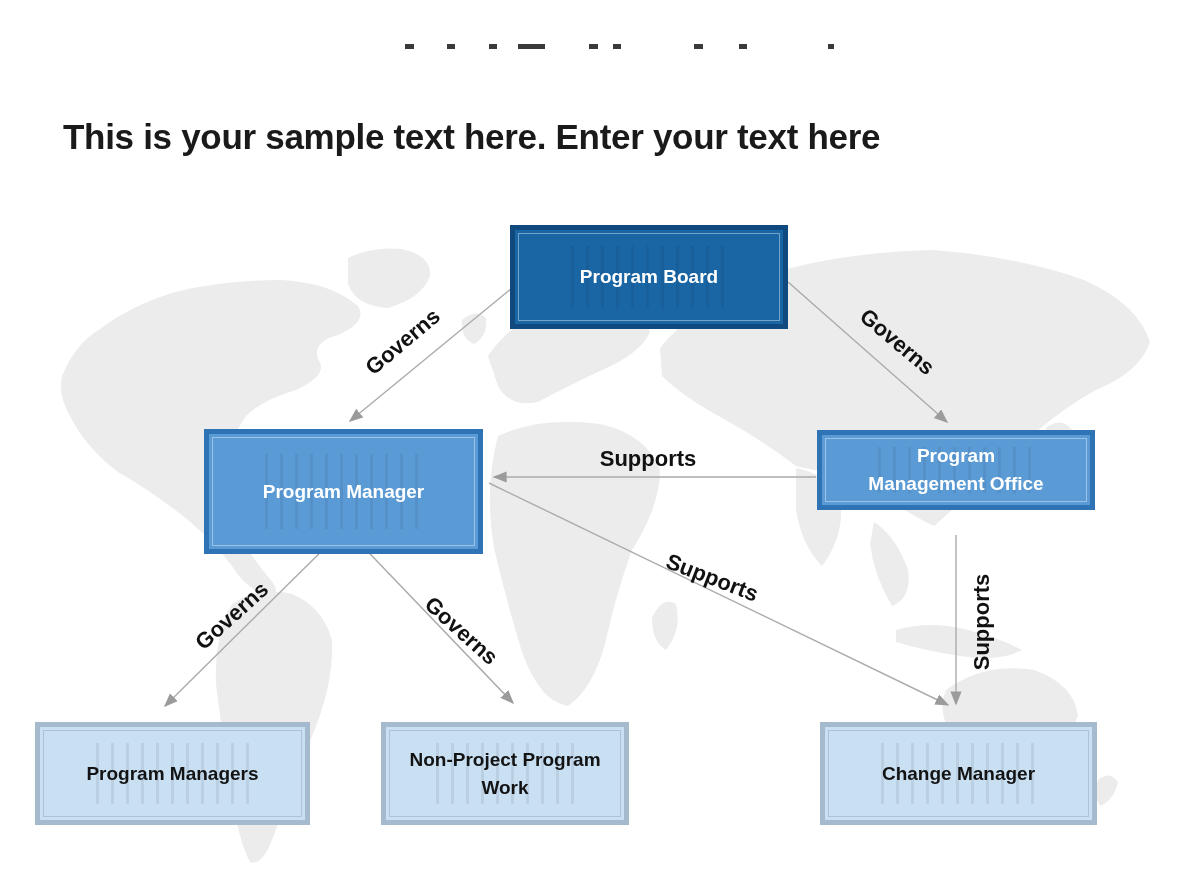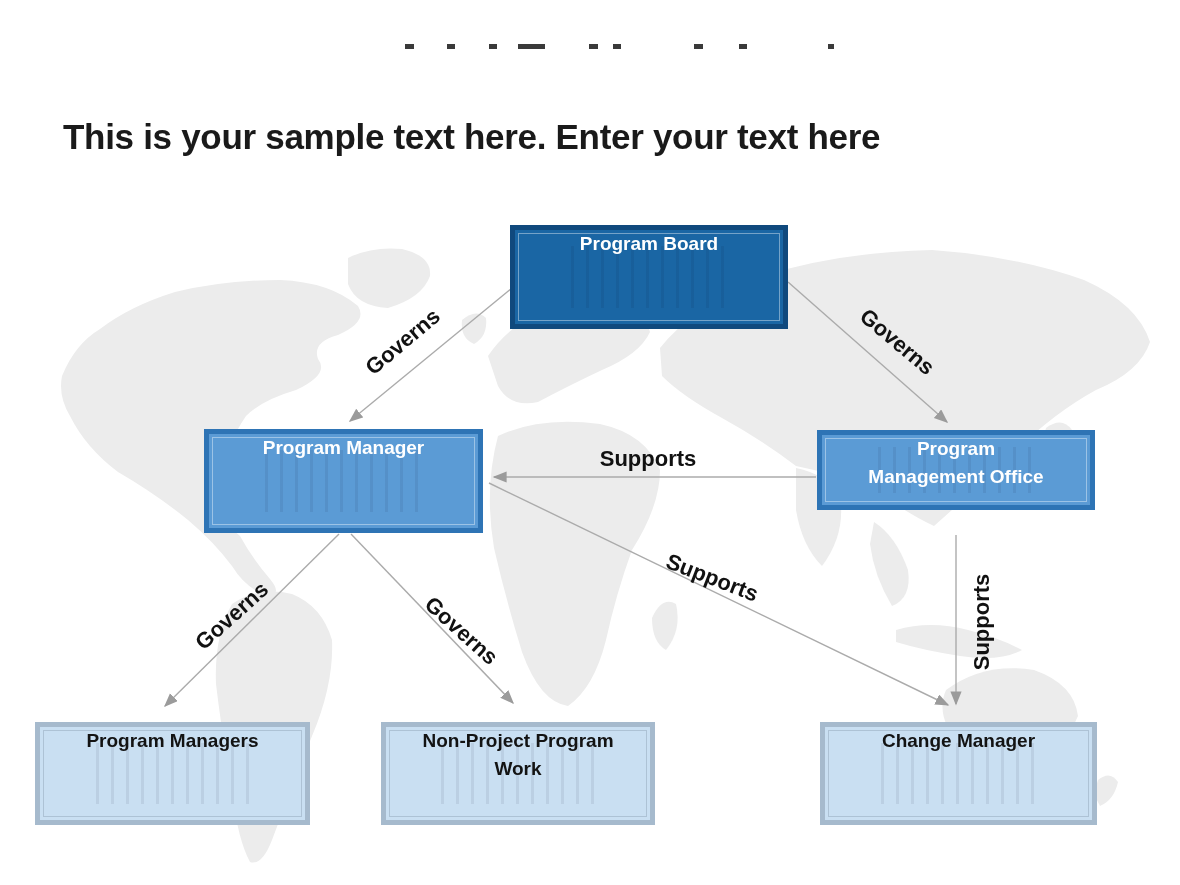--- a/index.html
+++ b/index.html
@@ -16,21 +16,21 @@
   .tm{position:absolute;top:0;height:5px;background:#3a3a3a;z-index:5;}
 
   .page-title{position:absolute;left:63px;top:44px;width:935px;
     font-size:35px;font-weight:bold;line-height:1.47;color:var(--title-text);
     letter-spacing:-0.3px;z-index:4;}
 
   .map-svg,.arrow-svg{position:absolute;left:0;top:0;width:1180px;height:885px;}
   .map-svg{z-index:0;}
   .arrow-svg{z-index:1;}
 
-  .node{position:absolute;display:flex;align-items:flex-start;justify-content:center;
+  .node{position:absolute;display:flex;align-items:center;justify-content:center;
     text-align:center;font-weight:bold;font-size:19px;line-height:1.45;
     box-sizing:border-box;z-index:3;}
   .node .frame{position:absolute;inset:3px;border:1px solid rgba(255,255,255,.4);pointer-events:none;}
   .node.light .frame{border-color:rgba(120,140,160,.35);}
   .node .stripes{position:absolute;left:21%;top:17%;width:58%;height:66%;
     background:repeating-linear-gradient(90deg,rgba(0,0,30,.07) 0 3px,transparent 3px 15px);}
   .node .txt{position:relative;z-index:1;padding:0 8px;}
   .node.dark{background:var(--dark-box-fill);border:5px solid var(--dark-box-border);color:#fff;}
   .node.medium{background:var(--medium-box-fill);border:5px solid var(--medium-box-border);color:#fff;}
   .node.light{background:var(--light-box-fill);border:5px solid var(--light-box-border);color:#131313;}
@@ -103,39 +103,39 @@
   <div class="edge-label" style="left:982px;top:578px;transform:translate(-50%,-50%) rotate(-90deg)">Supports</div>
   <div class="edge-label" style="left:232px;top:572px;transform:translate(-50%,-50%) rotate(-42deg)">Governs</div>
   <div class="edge-label" style="left:461px;top:587px;transform:translate(-50%,-50%) rotate(42deg)">Governs</div>
 
   <div class="node dark" style="left:510px;top:181px;width:278px;height:104px">
     <div class="stripes"></div>
     <div class="frame"></div>
     <span class="txt">Program Board</span>
   </div>
 
-  <div class="node medium" style="left:204px;top:385px;width:279px;height:104px">
+  <div class="node medium" style="left:204px;top:385px;width:279px;height:125px">
     <div class="stripes"></div>
     <div class="frame"></div>
     <span class="txt">Program Manager</span>
   </div>
 
   <div class="node medium" style="left:817px;top:386px;width:278px;height:80px">
     <div class="stripes"></div>
     <div class="frame"></div>
     <span class="txt narrow">Program Management Office</span>
   </div>
 
   <div class="node light" style="left:35px;top:678px;width:275px;height:103px">
     <div class="stripes"></div>
     <div class="frame"></div>
     <span class="txt">Program Managers</span>
   </div>
 
-  <div class="node light" style="left:381px;top:678px;width:274px;height:103px">
+  <div class="node light" style="left:381px;top:678px;width:248px;height:103px">
     <div class="stripes"></div>
     <div class="frame"></div>
     <span class="txt mid">Non-Project Program Work</span>
   </div>
 
   <div class="node light" style="left:820px;top:678px;width:277px;height:103px">
     <div class="stripes"></div>
     <div class="frame"></div>
     <span class="txt">Change Manager</span>
   </div>

